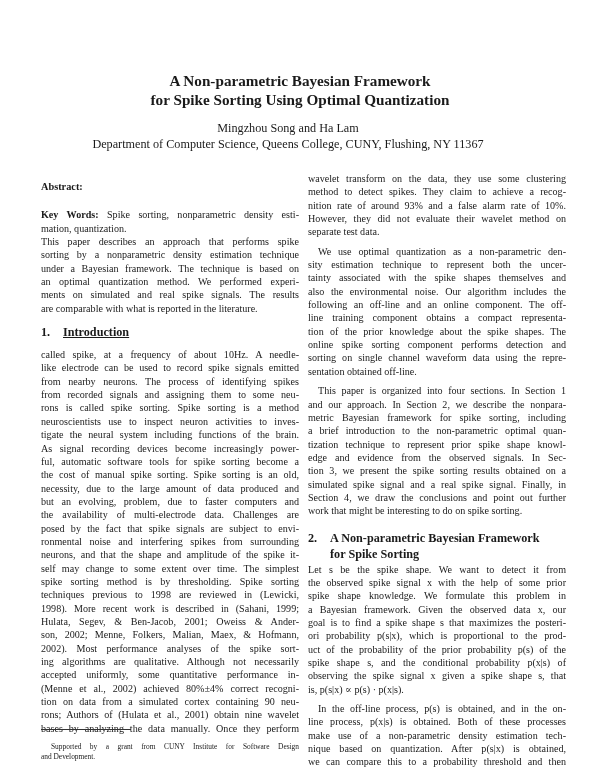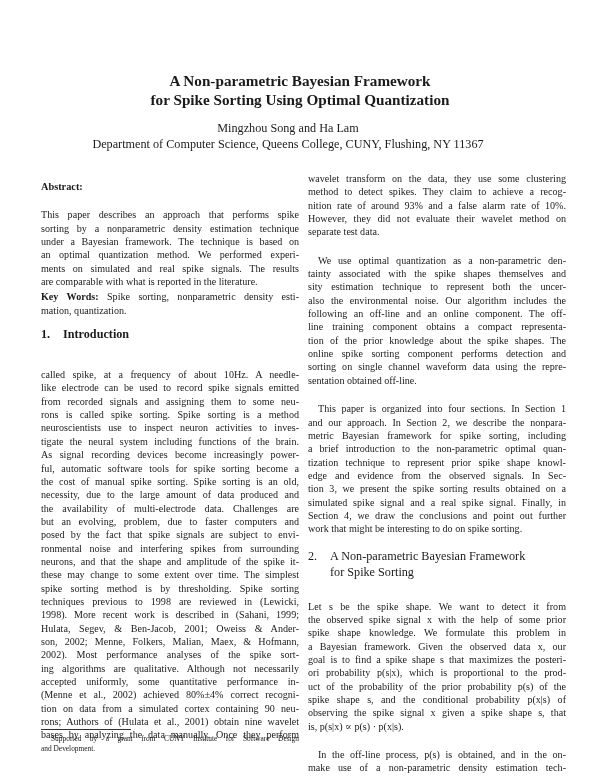--- a/index.html
+++ b/index.html
@@ -9,82 +9,83 @@
            font-weight: bold; font-size: 15.2px; line-height: 19px; }
   .authors { position: absolute; top: 120px; left: 0; width: 576px; text-align: center;
              font-size: 12.2px; line-height: 16px; }
   .col { position: absolute; width: 258px; font-size: 10.1px; line-height: 13.35px;
          text-align: justify; }
   .col.left { left: 41px; top: 180px; }
   .col.right { left: 308px; top: 172px; }
   .line { display: block; text-align: justify; text-align-last: justify; white-space: nowrap; height: 13.35px; }
   .line.last { text-align-last: left; }
   .heading-s { font-weight: bold; font-size: 10.3px; }
-  .sec-head { font-weight: bold; font-size: 12.2px; line-height: 15px; margin-top: 10px; margin-bottom: 26px; }
+  .sec-head { font-weight: bold; font-size: 12.2px; line-height: 15px; margin-top: 10px; margin-bottom: 8px; text-decoration: underline; }
   .sec-head .num { display: inline-block; width: 22px; }
-  .sec-head2 { font-weight: normal; font-size: 12.2px; line-height: 16px; margin-top: 12px; margin-bottom: 20px; }
+  .sec-head2 { font-weight: bold; font-size: 12.2px; line-height: 16px; margin-top: 12px; margin-bottom: 1px; }
   .sec-head2 .num { display: inline-block; width: 22px; }
   .sec-head2 .cont { padding-left: 22px; display: block; }
   .indent { text-indent: 10px; }
-  .para-gap { margin-top: 15px; }
+  .para-gap { margin-top: 6px; }
   .footnote-rule { position: absolute; left: 41px; top: 729px; width: 90px; border-top: 1px solid #333; }
   .footnote { position: absolute; left: 41px; top: 734px; width: 258px; font-size: 7.4px; line-height: 10px;
               text-align: justify; }
-  .footnote .fl { display: block; text-indent: 10px; text-align-last: justify; }
+  .footnote .fl { display: block; text-indent: 10px; text-align-last: justify; margin-top: 8px; }
   .footnote .fl2 { display: block; }
 </style>
 </head>
 <body>
 
 <div class="title">
   <div>A Non-parametric Bayesian Framework</div>
   <div>for Spike Sorting Using Optimal Quantization</div>
 </div>
 
 <div class="authors">
   <div>Mingzhou Song and Ha Lam</div>
   <div>Department of Computer Science, Queens College, CUNY, Flushing, NY 11367</div>
 </div>
 
 <div class="col left">
   <div class="heading-s" style="margin-bottom:15px;">Abstract:</div>
+  <div style="margin-top:2px;">
+    <span class="line"><b>Key Words:</b><span> Spike sorting, nonparametric density esti-</span></span>
+    <span class="line last">mation, quantization.</span>
+  </div>
   <div>
     <span class="line">This paper describes an approach that performs spike</span>
     <span class="line">sorting by a nonparametric density estimation technique</span>
     <span class="line">under a Bayesian framework. The technique is based on</span>
     <span class="line">an optimal quantization method. We performed experi-</span>
     <span class="line">ments on simulated and real spike signals. The results</span>
     <span class="line last">are comparable with what is reported in the literature.</span>
-  </div>
-  <div style="margin-top:2px;">
-    <span class="line"><b>Key Words:</b><span> Spike sorting, nonparametric density esti-</span></span>
-    <span class="line last">mation, quantization.</span>
   </div>
 
   <div class="sec-head">
     <span class="num">1.</span><span>Introduction</span>
   </div>
 
   <div>
     <span class="line">called spike, at a frequency of about 10Hz. A needle-</span>
     <span class="line">like electrode can be used to record spike signals emitted</span>
+    <span class="line">from nearby neurons. The process of identifying spikes</span>
     <span class="line">from recorded signals and assigning them to some neu-</span>
     <span class="line">rons is called spike sorting. Spike sorting is a method</span>
     <span class="line">neuroscientists use to inspect neuron activities to inves-</span>
     <span class="line">tigate the neural system including functions of the brain.</span>
     <span class="line">As signal recording devices become increasingly power-</span>
     <span class="line">ful, automatic software tools for spike sorting become a</span>
     <span class="line">the cost of manual spike sorting. Spike sorting is an old,</span>
     <span class="line">necessity, due to the large amount of data produced and</span>
+    <span class="line">but an evolving, problem, due to faster computers and</span>
     <span class="line">the availability of multi-electrode data. Challenges are</span>
-    <span class="line">but an evolving, problem, due to faster computers and</span>
     <span class="line">posed by the fact that spike signals are subject to envi-</span>
     <span class="line">ronmental noise and interfering spikes from surrounding</span>
     <span class="line">neurons, and that the shape and amplitude of the spike it-</span>
-    <span class="line">these may change to some extent over time. The simplest</span>
+    <span class="line">self may change to some extent over time. The simplest</span>
     <span class="line">spike sorting method is by thresholding. Spike sorting</span>
     <span class="line">techniques previous to 1998 are reviewed in (Lewicki,</span>
     <span class="line">1998). More recent work is described in (Sahani, 1999;</span>
     <span class="line">Hulata, Segev, &amp; Ben-Jacob, 2001; Oweiss &amp; Ander-</span>
     <span class="line">son, 2002; Menne, Folkers, Malian, Maex, &amp; Hofmann,</span>
     <span class="line">2002). Most performance analyses of the spike sort-</span>
     <span class="line">ing algorithms are qualitative. Although not necessarily</span>
     <span class="line">accepted uniformly, some quantitative performance in-</span>
     <span class="line">(Menne et al., 2002) achieved 80%±4% correct recogni-</span>
     <span class="line">tion on data from a simulated cortex containing 90 neu-</span>
@@ -102,22 +103,22 @@
 <div class="col right">
   <div>
     <span class="line">wavelet transform on the data, they use some clustering</span>
     <span class="line">method to detect spikes. They claim to achieve a recog-</span>
     <span class="line">nition rate of around 93% and a false alarm rate of 10%.</span>
     <span class="line">However, they did not evaluate their wavelet method on</span>
     <span class="line last">separate test data.</span>
   </div>
   <div class="para-gap">
     <span class="line indent">We use optimal quantization as a non-parametric den-</span>
+    <span class="line">sity estimation technique to represent both the uncer-</span>
     <span class="line">tainty associated with the spike shapes themselves and</span>
-    <span class="line">sity estimation technique to represent both the uncer-</span>
     <span class="line">also the environmental noise. Our algorithm includes the</span>
     <span class="line">following an off-line and an online component. The off-</span>
     <span class="line">line training component obtains a compact representa-</span>
     <span class="line">tion of the prior knowledge about the spike shapes. The</span>
     <span class="line">online spike sorting component performs detection and</span>
     <span class="line">sorting on single channel waveform data using the repre-</span>
     <span class="line last">sentation obtained off-line.</span>
   </div>
   <div class="para-gap">
     <span class="line indent">This paper is organized into four sections. In Section 1</span>
@@ -144,17 +145,18 @@
     <span class="line">a Bayesian framework. Given the observed data x, our</span>
     <span class="line">goal is to find a spike shape s that maximizes the posteri-</span>
     <span class="line">ori probability p(s|x), which is proportional to the prod-</span>
     <span class="line">uct of the probability of the prior probability p(s) of the</span>
     <span class="line">spike shape s, and the conditional probability p(x|s) of</span>
     <span class="line">observing the spike signal x given a spike shape s, that</span>
     <span class="line last">is, p(s|x) ∝ p(s) · p(x|s).</span>
   </div>
   <div class="para-gap">
     <span class="line indent">In the off-line process, p(s) is obtained, and in the on-</span>
+    <span class="line">line process, p(x|s) is obtained. Both of these processes</span>
     <span class="line">make use of a non-parametric density estimation tech-</span>
     <span class="line">nique based on quantization. After p(s|x) is obtained,</span>
     <span class="line">we can compare this to a probability threshold and then</span>
   </div>
 </div>
 
 </body></html>

